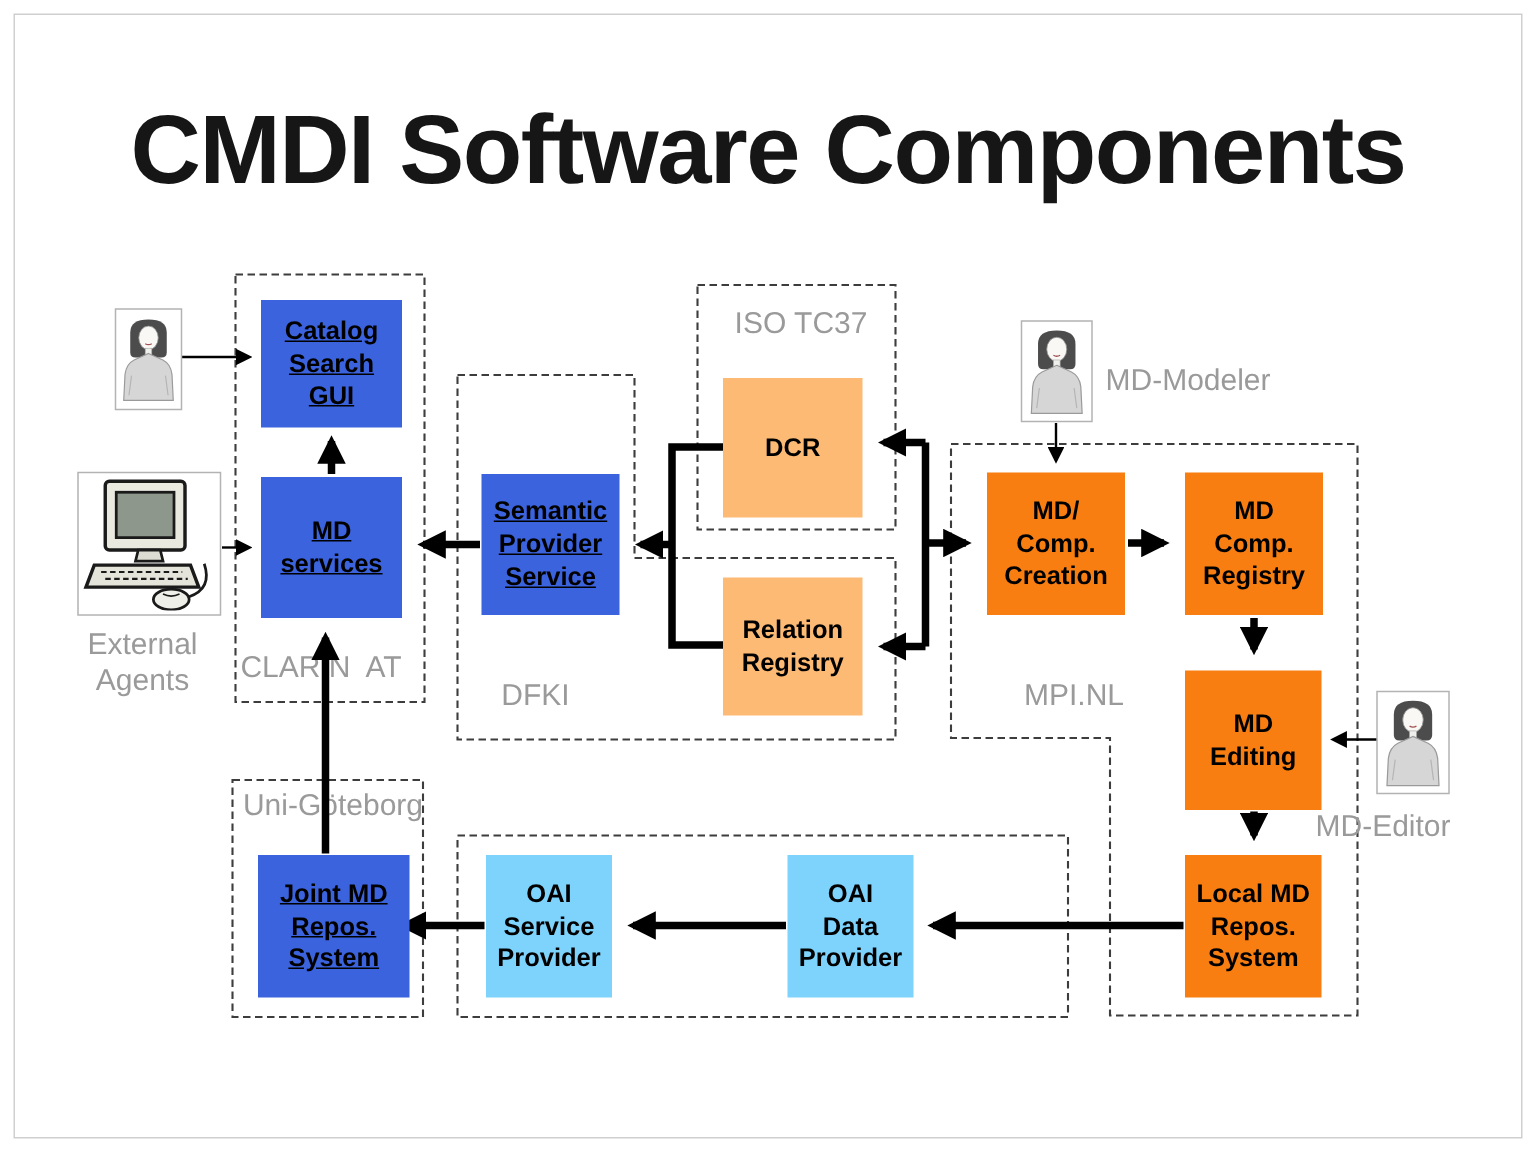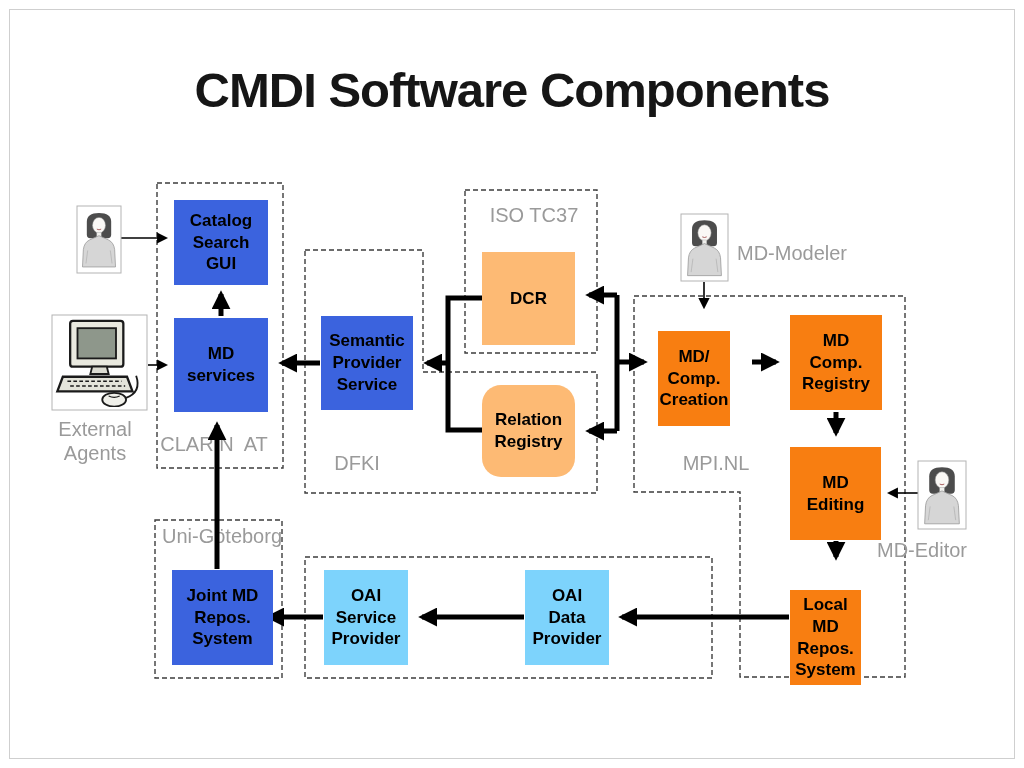--- a/index.html
+++ b/index.html
@@ -1,31 +1,31 @@
 <!DOCTYPE html>
 <html><head>
 <meta charset="utf-8">
 <style>
   html,body{margin:0;padding:0;background:#fff;}
   .stage{position:relative;width:1024px;height:768px;background:#fff;overflow:hidden;
          font-family:"Liberation Sans",sans-serif;}
   .slide-frame{position:absolute;left:9px;top:9px;right:9px;bottom:9px;
                border:1px solid #cfcfcf;pointer-events:none;}
   .title{position:absolute;left:0;top:62px;width:100%;text-align:center;
-         font-size:49px;font-weight:600;color:#161616;letter-spacing:-1px;}
+         font-size:65px;font-weight:600;color:#161616;letter-spacing:-1px;}
   svg.layer{position:absolute;left:0;top:0;width:1024px;height:768px;}
   .dash{fill:none;stroke:#3d3d3d;stroke-width:1.4;stroke-dasharray:5 3;}
   .thick{stroke:#000;stroke-width:5;fill:none;}
   .thin{stroke:#000;stroke-width:1.6;fill:none;}
   .region-label{font-family:"Liberation Sans",sans-serif;font-size:20px;fill:#9A9A9A;white-space:pre;}
   .actor-label{font-family:"Liberation Sans",sans-serif;font-size:20px;fill:#9A9A9A;}
   .box{position:absolute;display:flex;align-items:center;justify-content:center;
        text-align:center;font-weight:bold;font-size:17px;line-height:1.28;color:#000;
        white-space:pre-line;z-index:5;}
-  .blue{background:#3B63DE;}
+  .blue{background:#3B63DE;text-decoration:underline;}
   .green{background:#fdba74;}
   .orange{background:#F87E11;}
   .red{background:#7dd3fc;}
 </style>
 </head>
 <body>
 
 <div class="stage">
   <div class="slide-frame"></div>
 
@@ -127,31 +127,31 @@
 
   <div class="box blue" style="left:174px;top:200px;width:94px;height:85px;">Catalog
 Search
 GUI</div>
   <div class="box blue" style="left:174px;top:318px;width:94px;height:94px;">MD
 services</div>
   <div class="box blue" style="left:321px;top:316px;width:92px;height:94px;">Semantic
 Provider
 Service</div>
   <div class="box green" style="left:482px;top:252px;width:93px;height:93px;">DCR</div>
-  <div class="box green" style="left:482px;top:385px;width:93px;height:92px;border-radius:19px;">Relation
+  <div class="box green" style="left:482px;top:385px;width:93px;height:92px;">Relation
 Registry</div>
-  <div class="box orange" style="left:658px;top:315px;width:72px;height:95px;margin-top:16px;">MD/
+  <div class="box orange" style="left:658px;top:315px;width:92px;height:95px;">MD/
 Comp.
 Creation</div>
   <div class="box orange" style="left:790px;top:315px;width:92px;height:95px;">MD
 Comp.
 Registry</div>
   <div class="box orange" style="left:790px;top:447px;width:91px;height:93px;">MD
 Editing</div>
-  <div class="box orange" style="left:790px;top:590px;width:71px;height:95px;">Local MD
+  <div class="box orange" style="left:790px;top:570px;width:91px;height:95px;">Local MD
 Repos.
 System</div>
   <div class="box blue" style="left:172px;top:570px;width:101px;height:95px;">Joint MD
 Repos.
 System</div>
   <div class="box red" style="left:324px;top:570px;width:84px;height:95px;">OAI
 Service
 Provider</div>
   <div class="box red" style="left:525px;top:570px;width:84px;height:95px;">OAI
 Data

